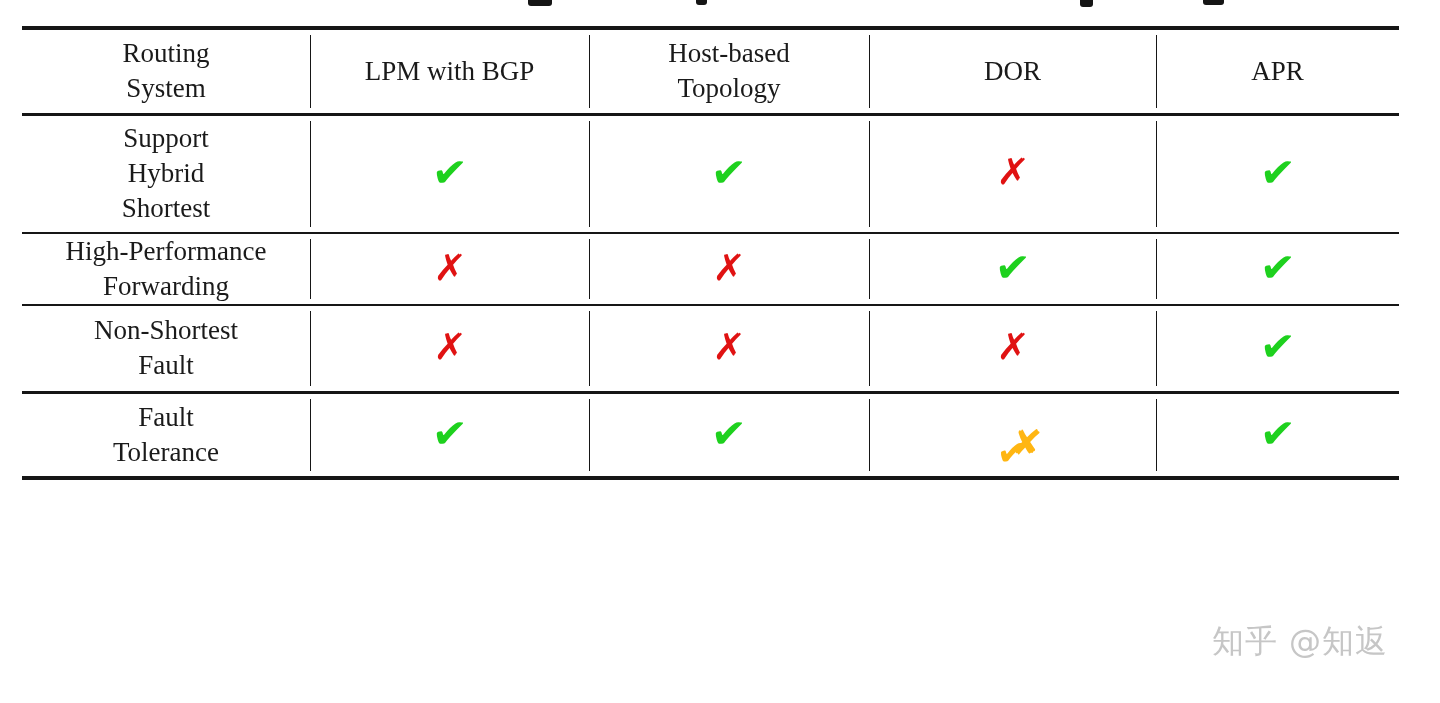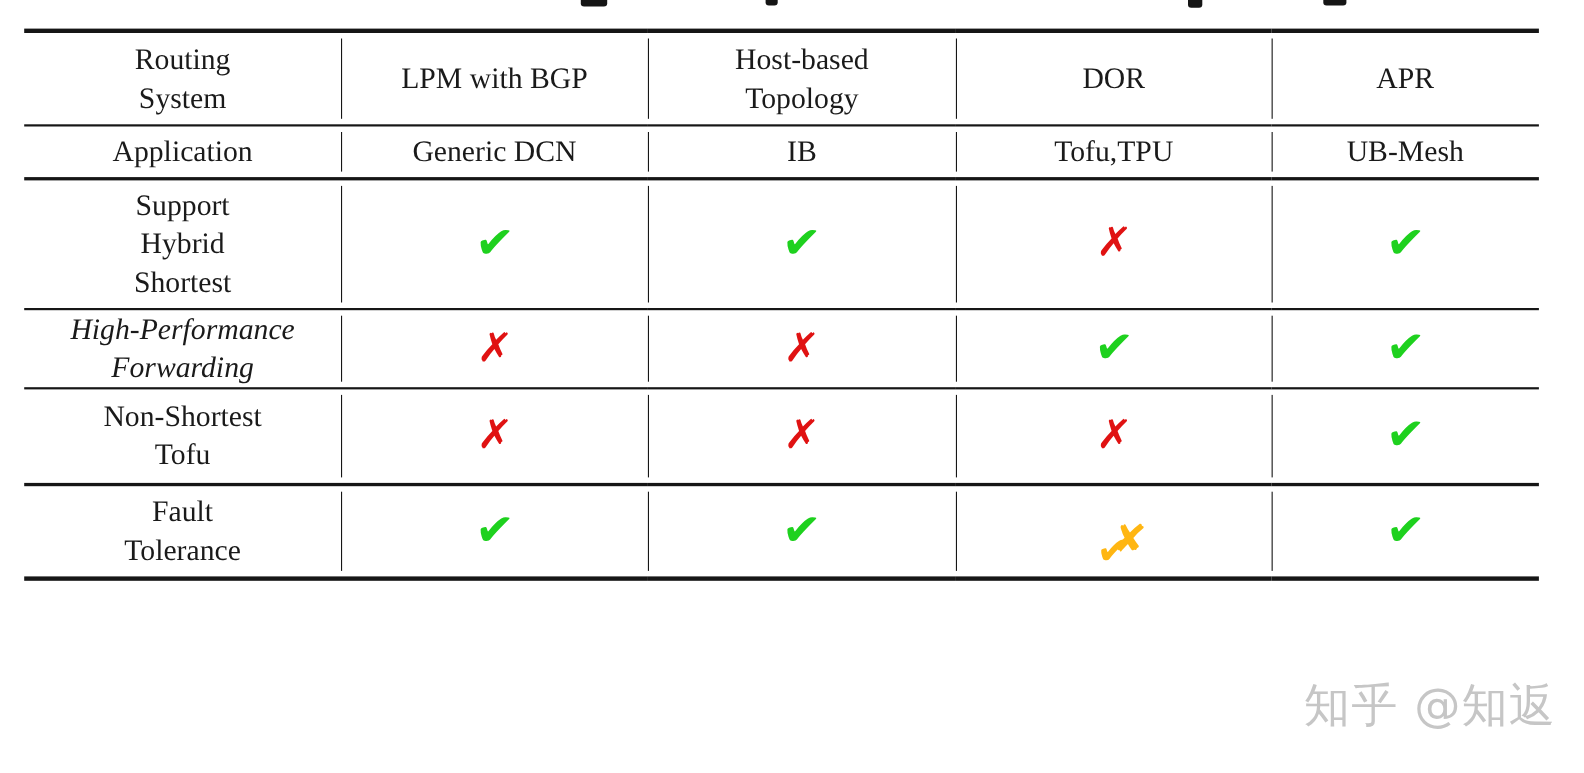--- a/index.html
+++ b/index.html
@@ -42,21 +42,21 @@
     line-height:35px;
     white-space:pre-line;
     overflow:hidden;
   }
   tr.b2{border-top:2px solid var(--line);}
   tr.b3{border-top:3px solid var(--line);}
   tr.h-head td{height:86px;}
   tr.h-app td{height:48px;}
   tr.h-design td{height:125px;}
   tr.h-hybrid td{height:119px;}
-  tr.h-hpf td{height:61px;font-style:italic;}
+  tr.h-hpf td{height:61px;}
   tr.h-nsp td{height:87px;}
   tr.h-fault td{height:86px;}
 
   
   td.sep{position:relative;}
   td.sep::before{
     content:"";
     position:absolute;
     left:-1px;top:5px;bottom:5px;
     width:2px;
@@ -74,21 +74,21 @@
   .mark.cross{color:var(--cross);font-size:38px;}
   .mark.partial{color:var(--partial);position:relative;}
   .mark.partial .p1{display:inline-block;font-size:36px;}
   .mark.partial .p2{position:absolute;left:14px;top:-6px;font-size:36px;}
 
   .watermark{
     position:absolute;
     left:1172px;top:612px;
     width:256px;height:58px;
     font-family:"DejaVu Sans","Liberation Sans",sans-serif;
-    font-size:42px;
+    font-size:32px;
     line-height:58px;
     letter-spacing:1px;
     text-align:center;
     color:var(--watermark);
     z-index:5;
     white-space:nowrap;
   }
 </style>
 </head>
 <body>
@@ -112,27 +112,20 @@
     <tr class="h-head">
       <td>Routing
 System</td>
       <td class="sep">LPM with BGP</td>
       <td class="sep">Host-based
 Topology</td>
       <td class="sep">DOR</td>
       <td class="sep">APR</td>
     </tr>
 
-    <tr class="h-app b2">
-      <td>Application</td>
-      <td class="sep">Generic DCN</td>
-      <td class="sep">IB</td>
-      <td class="sep">Tofu,TPU</td>
-      <td class="sep">UB-Mesh</td>
-    </tr>
 
 
     <tr class="h-hybrid b3">
       <td>Support
 Hybrid
 Shortest</td>
       <td class="sep"><span class="mark check">✔</span></td>
       <td class="sep"><span class="mark check">✔</span></td>
       <td class="sep"><span class="mark cross">✗</span></td>
       <td class="sep"><span class="mark check">✔</span></td>
@@ -142,21 +135,21 @@
       <td>High-Performance
 Forwarding</td>
       <td class="sep"><span class="mark cross">✗</span></td>
       <td class="sep"><span class="mark cross">✗</span></td>
       <td class="sep"><span class="mark check">✔</span></td>
       <td class="sep"><span class="mark check">✔</span></td>
     </tr>
 
     <tr class="h-nsp b2">
       <td>Non-Shortest
-Tofu</td>
+Fault</td>
       <td class="sep"><span class="mark cross">✗</span></td>
       <td class="sep"><span class="mark cross">✗</span></td>
       <td class="sep"><span class="mark cross">✗</span></td>
       <td class="sep"><span class="mark check">✔</span></td>
     </tr>
 
     <tr class="h-fault b3">
       <td>Fault
 Tolerance</td>
       <td class="sep"><span class="mark check">✔</span></td>

